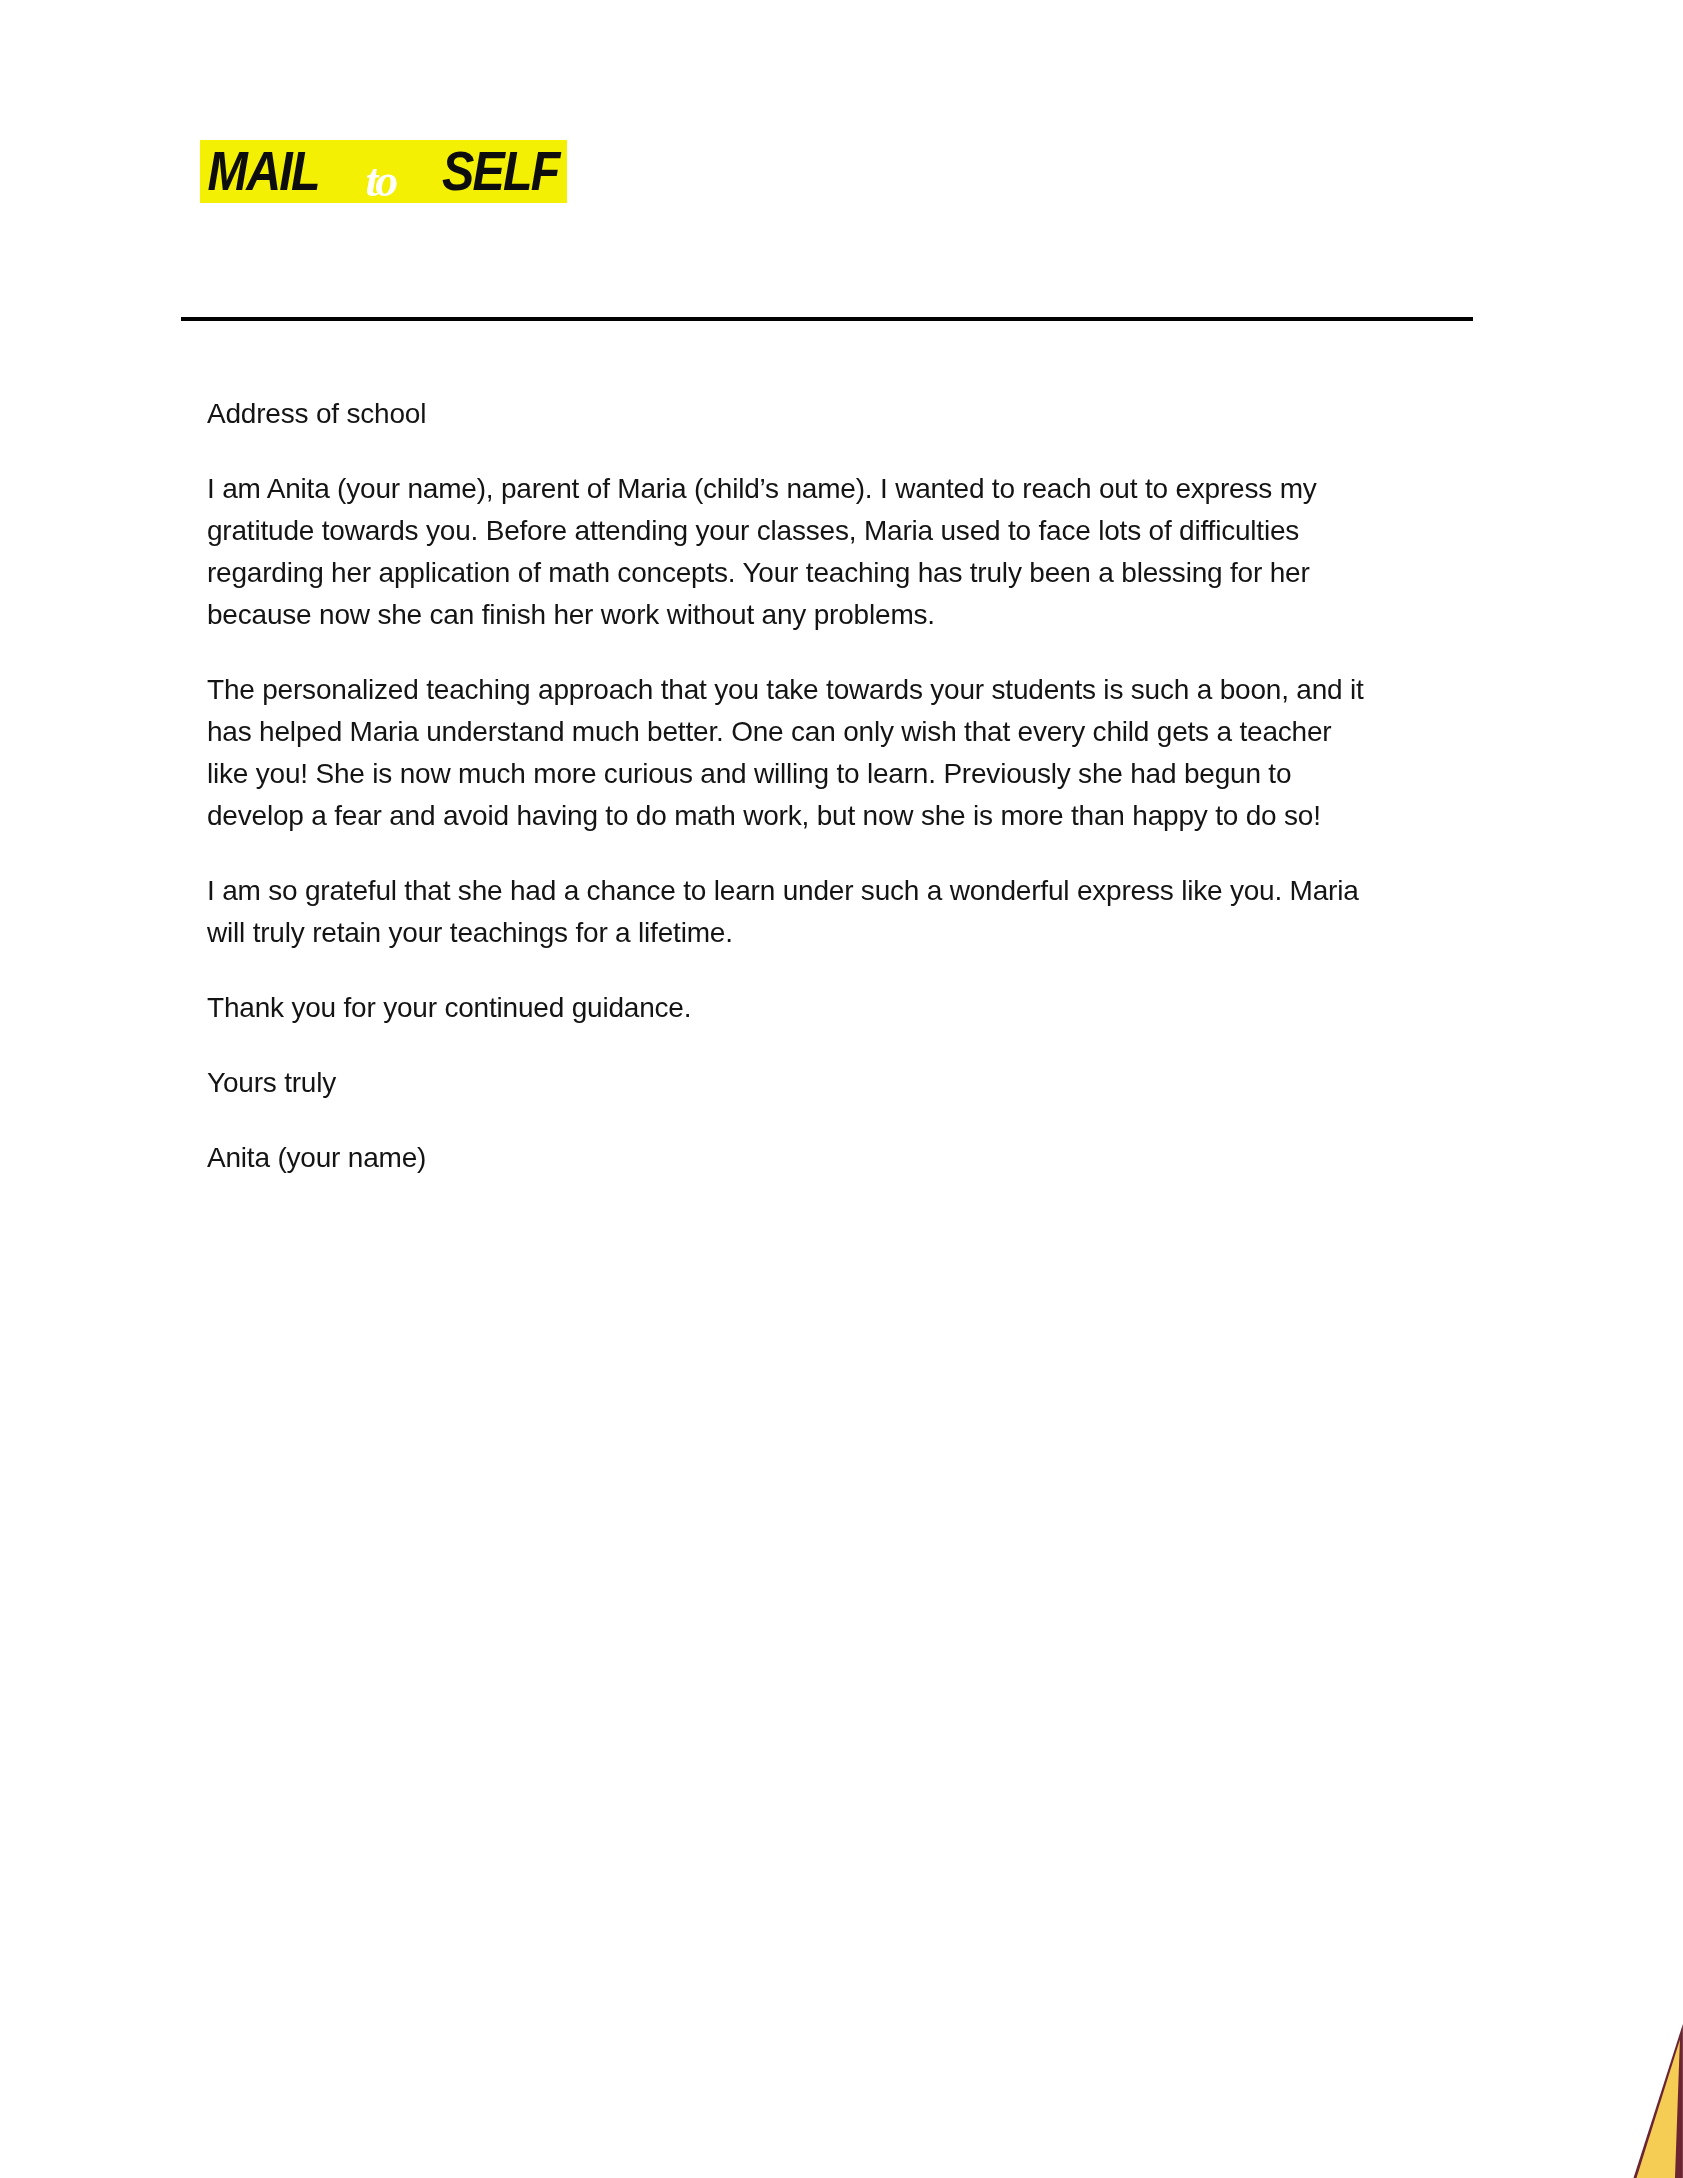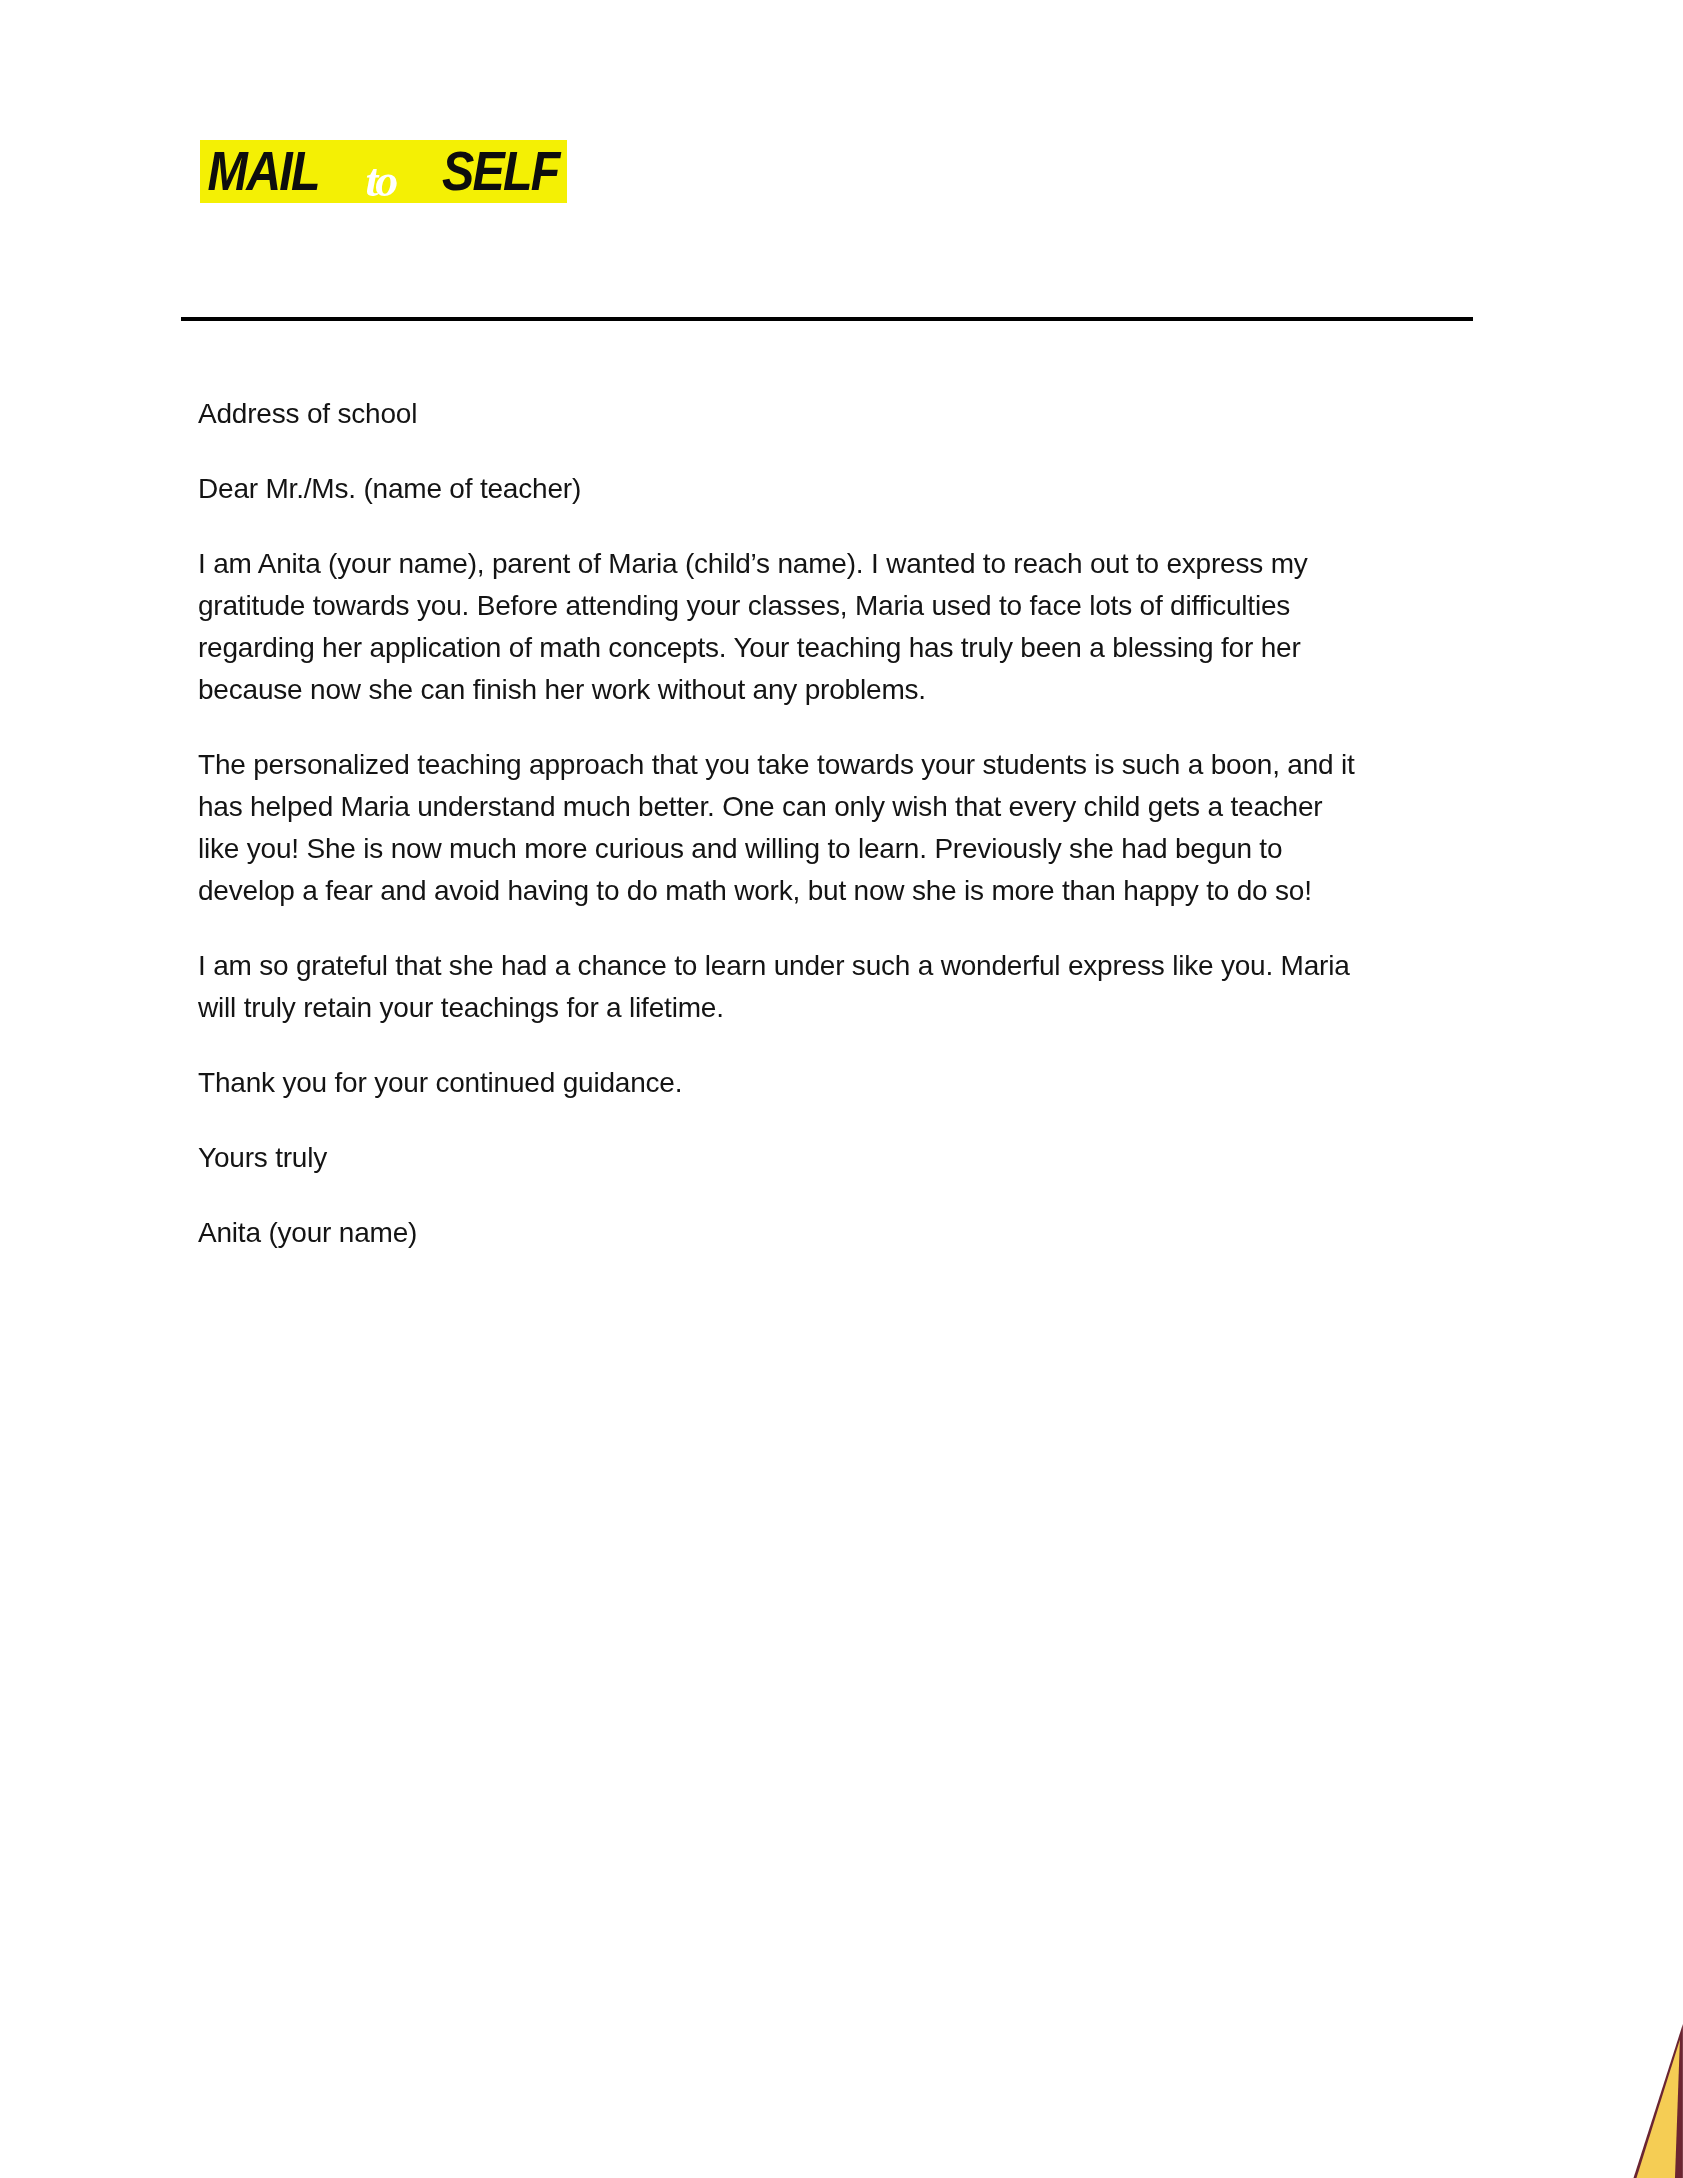--- a/index.html
+++ b/index.html
@@ -64,21 +64,21 @@
   .letter {
     position: absolute;
     left: 198px;
     top: 393px;
     width: 1317px;
   }
   .para {
     font-size: 28px;
     line-height: 42px;
     letter-spacing: -0.2px;
-    margin: 0 0 33px 0;
+    margin: 0 0 33px 9px;
     white-space: pre-line;
   }
 
   
   .corner-decor {
     position: absolute;
     left: 1584px;
     top: 2020px;
     width: 99px;
     height: 158px;
@@ -92,21 +92,20 @@
   <div class="logo">
     <span class="black-word">MAIL</span>
     <span class="to-word">to</span>
     <span class="black-word">SELF</span>
   </div>
 
   <div class="divider"></div>
 
   <div class="letter">
     <div class="para">Address of school</div>
-    <div class="para">Dear Mr./Ms. (name of teacher)</div>
     <div class="para">I am Anita (your name), parent of Maria (child’s name). I wanted to reach out to express my
 gratitude towards you. Before attending your classes, Maria used to face lots of difficulties
 regarding her application of math concepts. Your teaching has truly been a blessing for her
 because now she can finish her work without any problems.</div>
     <div class="para">The personalized teaching approach that you take towards your students is such a boon, and it
 has helped Maria understand much better. One can only wish that every child gets a teacher
 like you! She is now much more curious and willing to learn. Previously she had begun to
 develop a fear and avoid having to do math work, but now she is more than happy to do so!</div>
     <div class="para">I am so grateful that she had a chance to learn under such a wonderful express like you. Maria
 will truly retain your teachings for a lifetime.</div>

